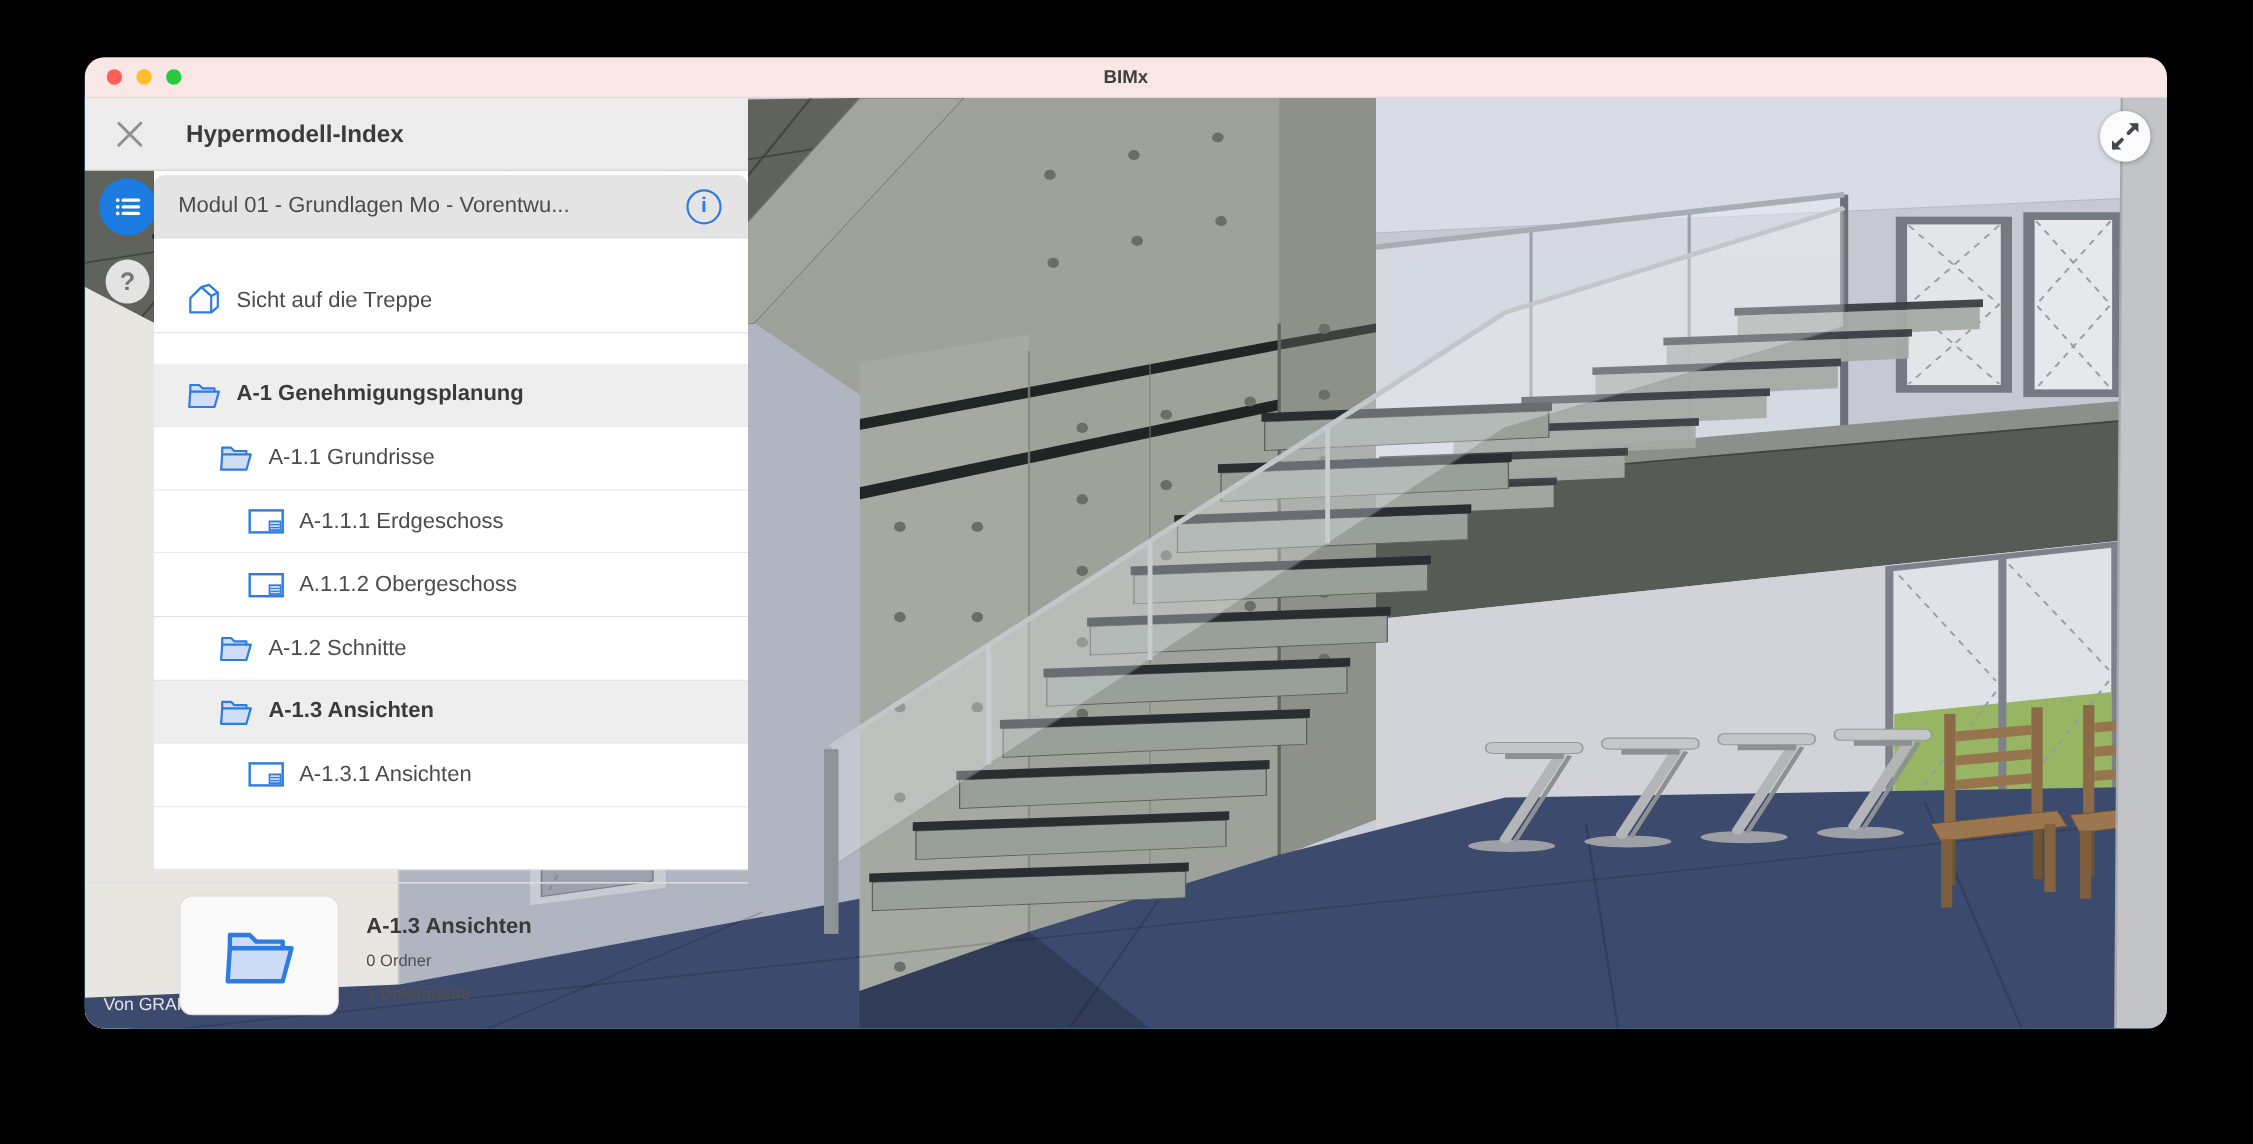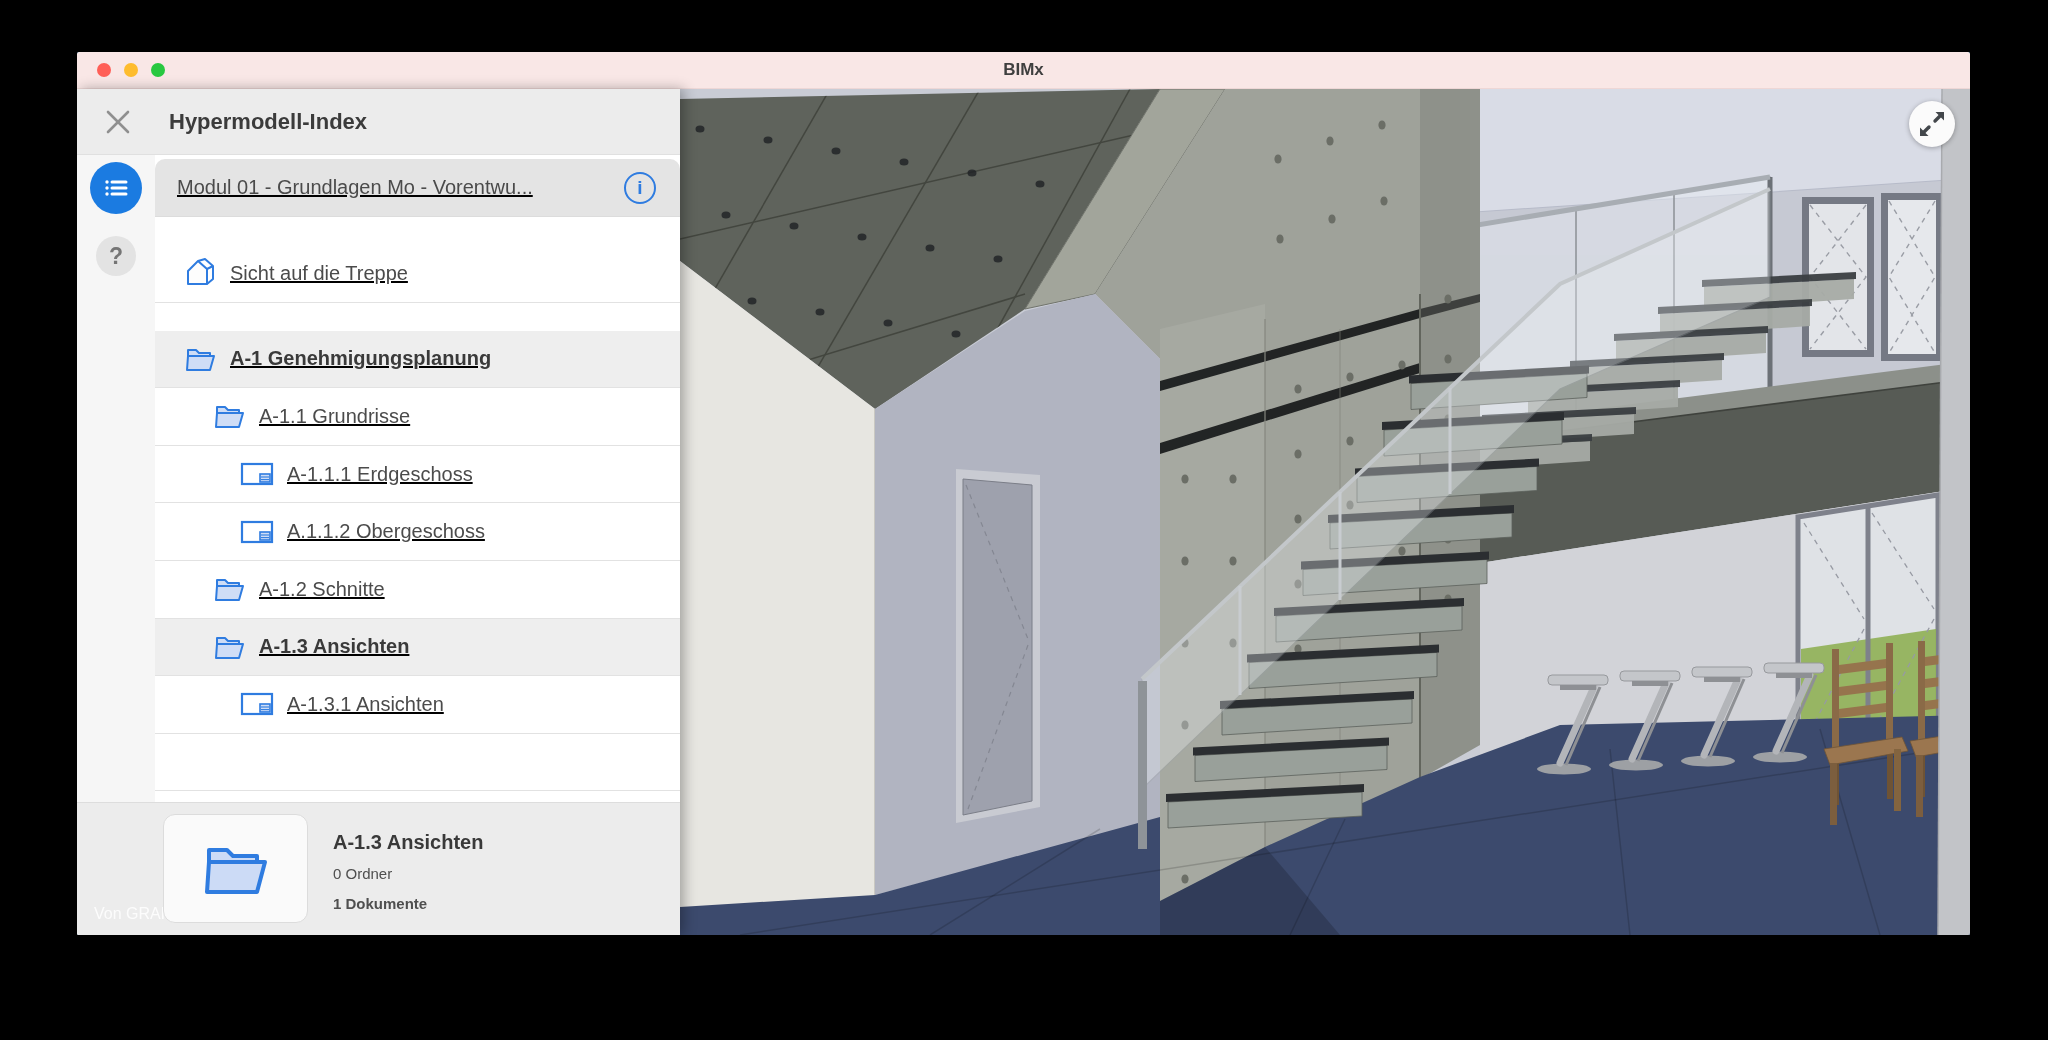--- a/index.html
+++ b/index.html
@@ -1,38 +1,38 @@
 <!DOCTYPE html>
 <html><head>
 <meta charset="utf-8">
 <style>
   * { box-sizing: border-box; margin: 0; padding: 0; }
   html,body { width:2048px; height:1040px; background:#000; font-family:"Liberation Sans",sans-serif; position:relative; overflow:hidden; }
 
-  .window { position:absolute; left:77px; top:52px; width:1893px; height:883px; border-radius:2px; overflow:hidden; background:#0369a1; box-shadow:0 25px 70px rgba(0,0,0,.65);text-align:center; }
+  .window { position:absolute; left:77px; top:52px; width:1893px; height:883px; border-radius:18px; overflow:hidden; background:#0369a1; box-shadow:0 25px 70px rgba(0,0,0,.65);text-align:center; }
 
   .titlebar { height:37px; background:#f9e7e6; border-bottom:1px solid #eed7d6; position:relative; display:flex; align-items:center; justify-content:center; }
   .traffic { position:absolute; left:0; top:0; height:100%; display:flex; align-items:center; gap:13px; padding-left:20px; }
   .dot { width:14px; height:14px; border-radius:50%; }
   .dot.red{ background:#ff5f57; } .dot.yellow{ background:#febc2e; } .dot.green{ background:#28c840; }
   .win-title { font-size:17px; font-weight:bold; color:#3f3f3f; }
 
-  .content { display:flex; height:846px; }
+  .content { display:flex; height:846px;flex-direction:column; }
 
   
   .sidebar { width:603px; position:relative; background:#fff; z-index:2; box-shadow:4px 0 12px rgba(0,0,0,.30); flex:none; }
   .shead { position:absolute; top:0; left:0; right:0; height:66px; background:#ececec; border-bottom:1px solid #e0e0e0; display:flex; align-items:center; z-index:4; }
   .close-x { margin-left:26px; width:30px; height:30px; display:flex; align-items:center; justify-content:center; cursor:pointer; }
   .shead-title { margin-left:36px; font-size:22px; font-weight:bold; color:#3b3b3b; }
 
   .rail { position:absolute; left:0; top:66px; bottom:0; width:78px; background:#f6f6f6; z-index:1; }
   .circle-btn { position:absolute; left:13px; top:73px; width:52px; height:52px; border-radius:50%; background:#1b7be1; display:flex; align-items:center; justify-content:center; z-index:2; }
   .help-btn { position:absolute; left:19px; top:147px; width:40px; height:40px; border-radius:50%; background:#e3e3e3; display:flex; align-items:center; justify-content:center; font-size:23px; font-weight:bold; color:#757575; z-index:2; }
 
-  .tree { position:absolute; left:78px; top:66px; right:0; z-index:2; background:#fff;text-decoration:underline; }
+  .tree { position:absolute; left:63px; top:66px; right:0; z-index:2; background:#fff; }
   .model-card { height:58px; margin-top:4px; background:#e4e4e4; border-radius:10px 10px 0 0; border-bottom:1px solid #dcdcdc; display:flex; align-items:center; position:relative; }
   .model-card .mlabel { margin-left:22px; font-size:20px; color:#4b4b4b; white-space:nowrap; overflow:hidden; }
   .info-circle { position:absolute; right:24px; top:13px; width:32px; height:32px; border:2.5px solid #2f7ce0; border-radius:50%; color:#2f7ce0; display:flex; align-items:center; justify-content:center; font-size:19px; font-weight:bold; background:transparent; }
 
   .trow { height:57.6px; display:flex; align-items:center; border-bottom:1px solid #e2e2e2; background:#fff; cursor:pointer; }
   .trow.sel { background:#eeeeee; }
   .lvl0 { padding-left:28px;margin-top:28px; } .lvl1 { padding-left:57px; } .lvl2 { padding-left:85px; }
   .ticon { width:36px; display:flex; align-items:center; flex:none; }
   .tlabel { margin-left:11px; font-size:20px; color:#4b4b4b; white-space:nowrap; }
   .trow.bold .tlabel { font-weight:bold; color:#3a3a3a; }

